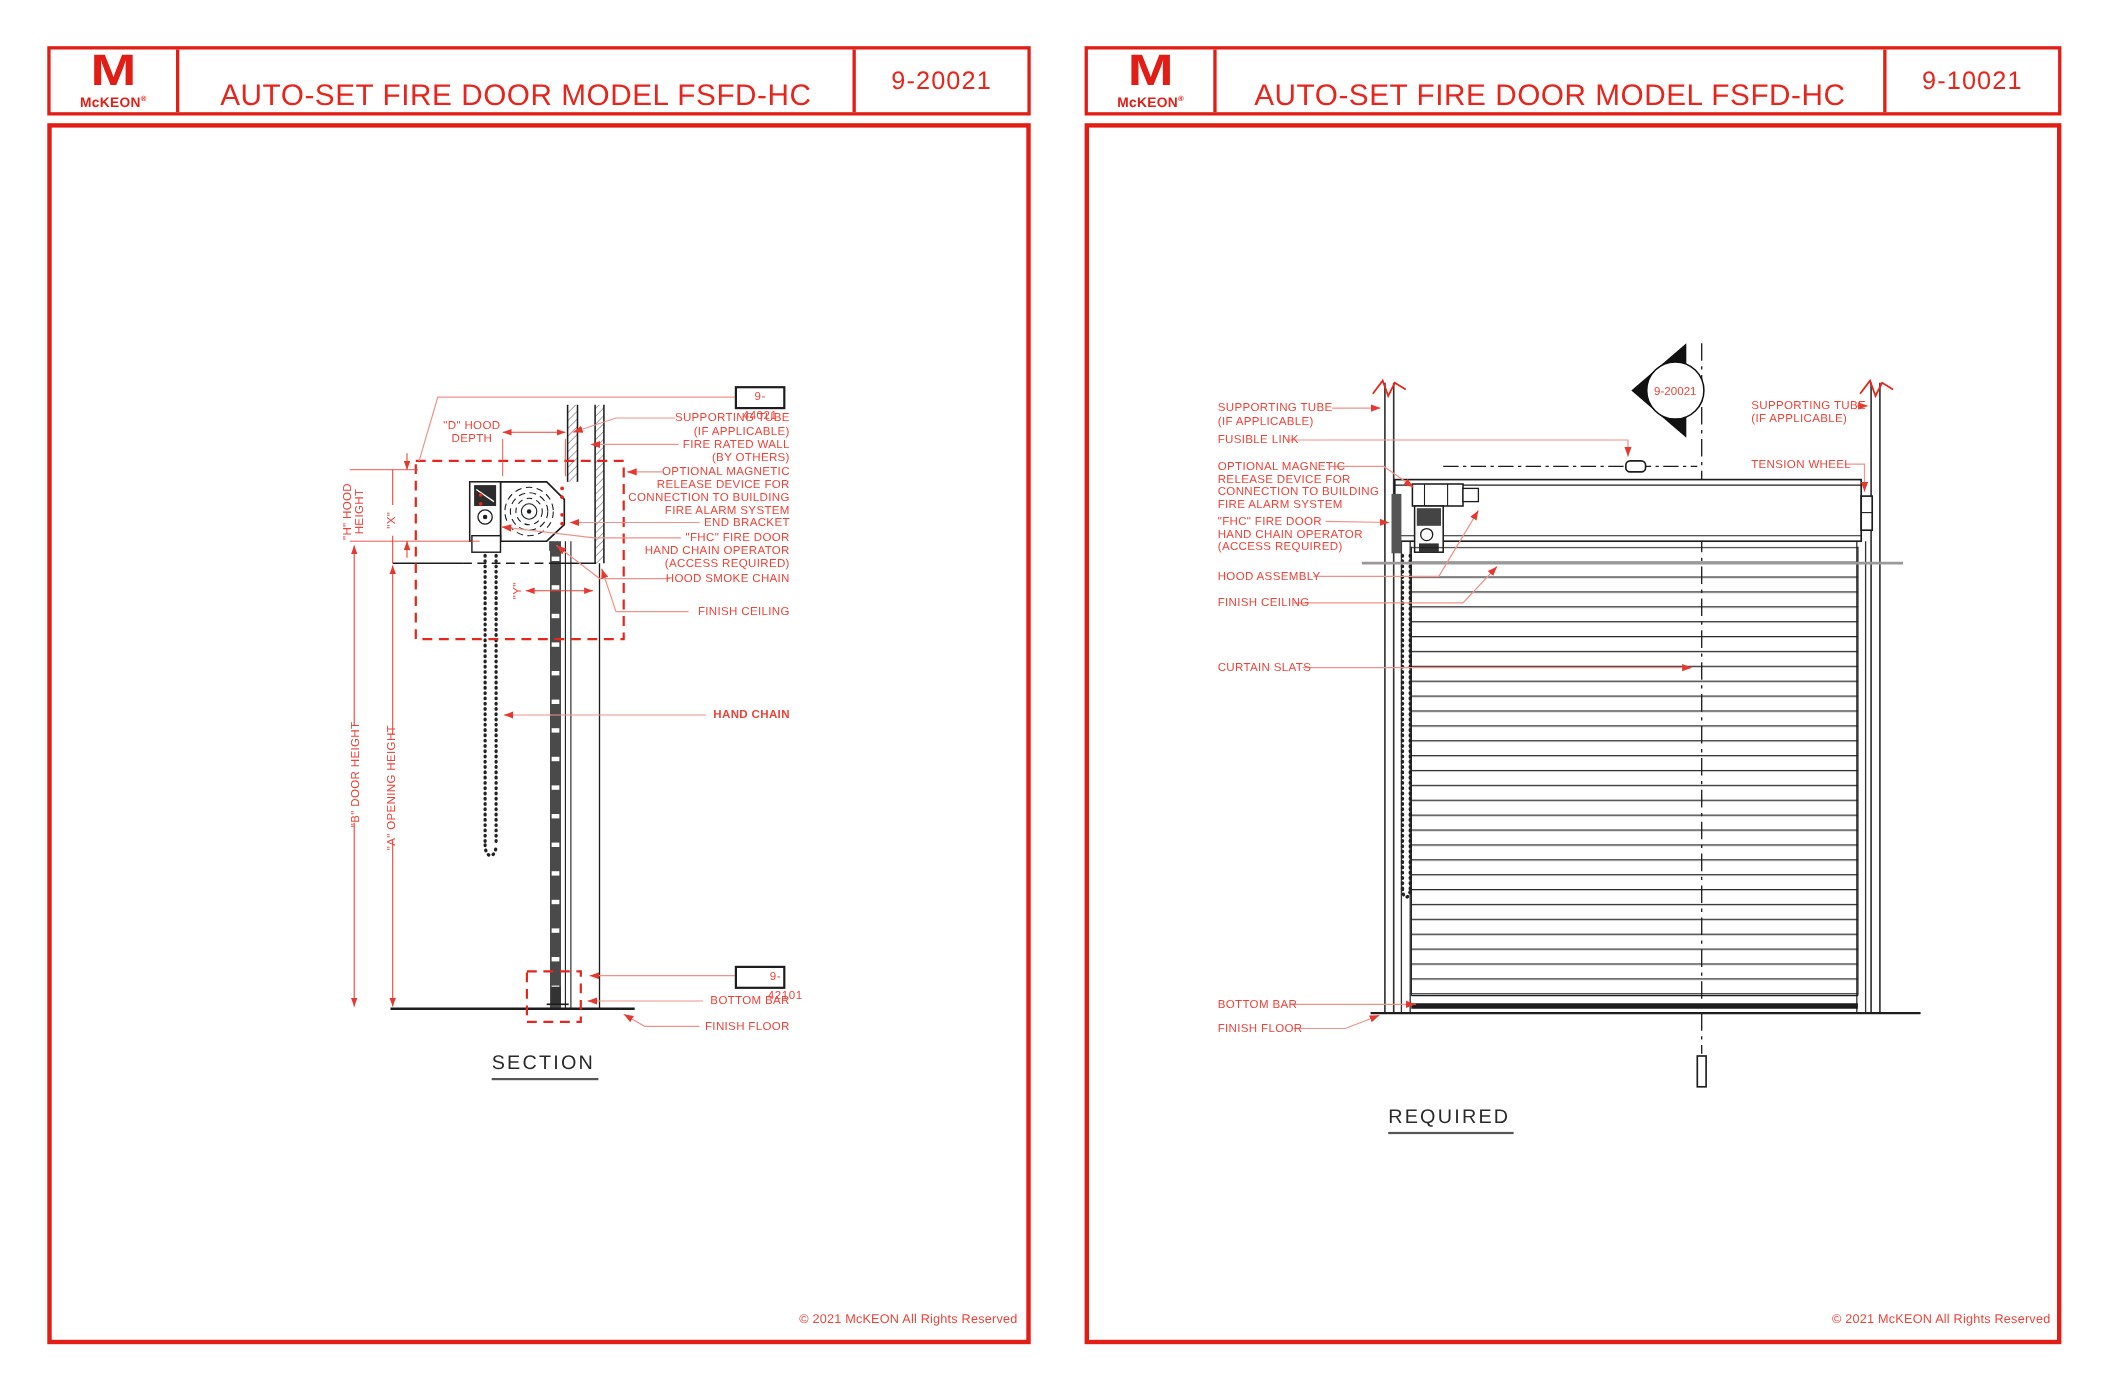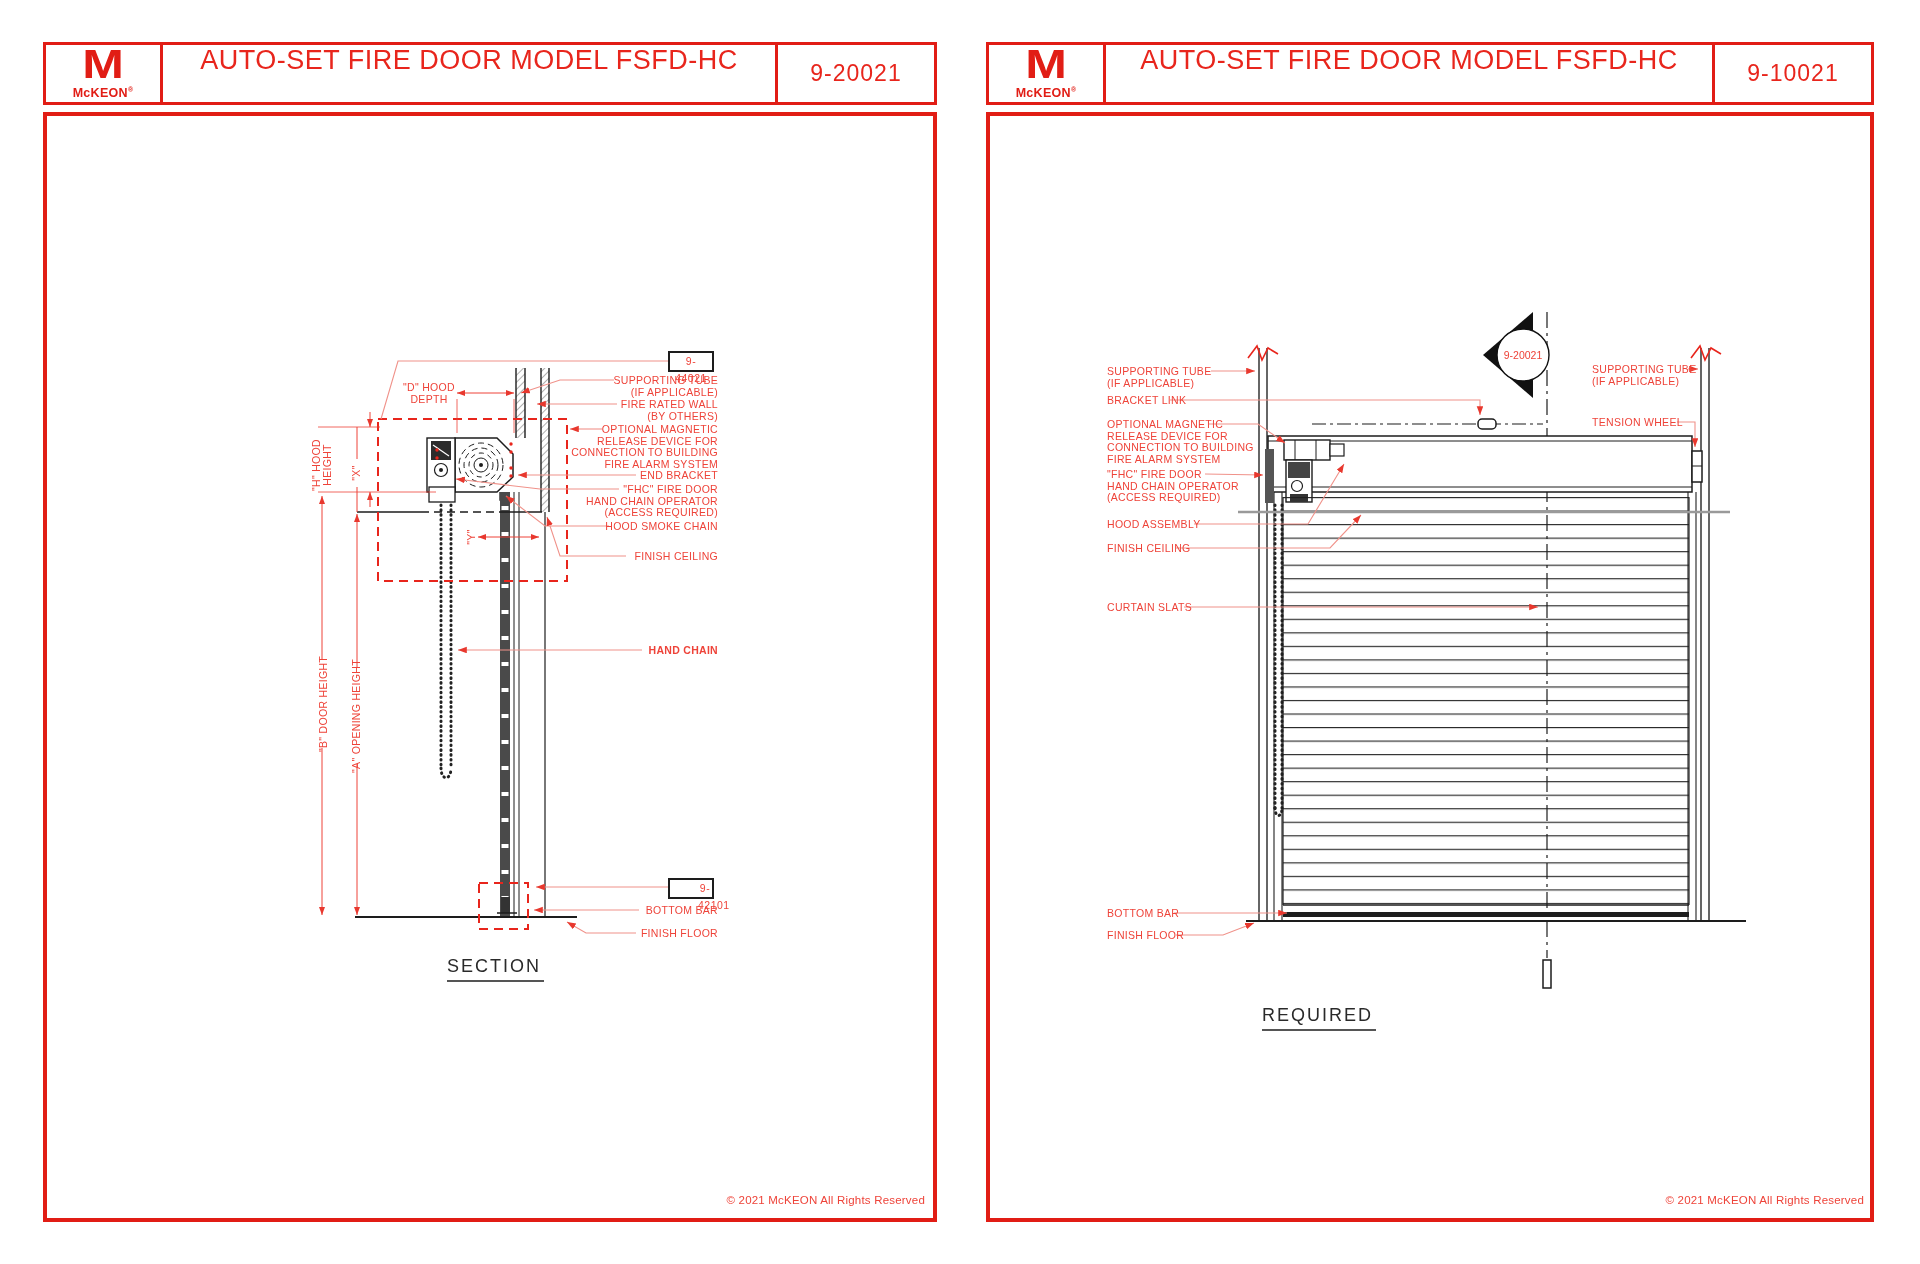--- a/index.html
+++ b/index.html
@@ -4,21 +4,21 @@
 <style>
   * { margin:0; padding:0; box-sizing:border-box; }
   html,body { width:1920px; height:1264px; background:#ffffff; overflow:hidden;
               font-family:"Liberation Sans", sans-serif; }
   .sheet { position:absolute; }
   .hdr { position:absolute; left:0; top:0; display:flex; border:3px solid #e11d15; background:#fff; }
   .logo-cell { width:117px; border-right:3px solid #e11d15; position:relative; display:flex; flex-direction:column; align-items:center; justify-content:flex-end; padding-bottom:2px; }
   .logo-m { position:absolute; top:-2px; left:50%; transform:translateX(-50%) scaleX(1.25); font-size:40px; font-weight:bold; color:#e11d15; line-height:42px; }
   .logo-name { font-size:12.5px; font-weight:bold; color:#e11d15; letter-spacing:.3px; }
   .logo-name sup { font-size:7px; }
-  .title-cell { flex:1; display:flex; align-items:flex-start; justify-content:center; }
+  .title-cell { flex:1; display:flex; align-items:flex-end; justify-content:center; }
   .ttl { color:#e8251c; font-size:27px; letter-spacing:.5px; white-space:nowrap; }
   .num-cell { width:159px; border-left:3px solid #e11d15; display:flex; align-items:center; justify-content:center; color:#e8251c; font-size:23px; letter-spacing:1px; }
   .draw { position:absolute; left:0; top:70px; width:100%; height:1110px; background:#fff; }
   .bord { position:absolute; inset:0; border:4px solid #e11d15; pointer-events:none; }
   .draw svg { position:absolute; left:0; top:0; }
   .co { position:absolute; color:#ee4339; font-size:10.5px; line-height:11.5px; letter-spacing:.3px; white-space:pre-line; }
   .co.r { text-align:right; }
   .refbox { position:absolute; width:46px; height:21px; border:2px solid #1d1d1d; color:#ee4339; font-size:10.5px; line-height:17px; text-align:center; background:#fff; letter-spacing:.5px; }
   .rot { position:absolute; color:#ee4339; font-size:10.5px; line-height:11px; letter-spacing:.3px; text-align:center; white-space:pre-line; transform:rotate(-90deg); transform-origin:center; }
   .viewlbl { position:absolute; color:#2a2a2a; font-size:18px; letter-spacing:2px; border-bottom:2px solid #555; padding:0 3px 3px 0; display:inline-block; }
@@ -305,21 +305,21 @@
         <path d="M1184,607 L1538,607" marker-end="url(#arR)"></path>
         <path d="M1174,913 L1287,913" marker-end="url(#arR)"></path>
         <path d="M1176,935 L1223,935 L1254,923" marker-end="url(#arR)"></path>
         <path d="M1688,369 L1698,369" marker-end="url(#arR)"></path>
         <path d="M1677,422 L1695,422 L1695,447" marker-end="url(#arR)"></path>
       </g>
     </svg>
 
     <div class="co" style="top:254px;left:121px;">SUPPORTING TUBE
 (IF APPLICABLE)</div>
-    <div class="co" style="top:283px;left:121px;">BRACKET LINK</div>
+    <div class="co" style="top:283px;left:121px;">FUSIBLE LINK</div>
     <div class="co" style="top:307px;left:121px;">OPTIONAL MAGNETIC
 RELEASE DEVICE FOR
 CONNECTION TO BUILDING
 FIRE ALARM SYSTEM</div>
     <div class="co" style="top:357px;left:121px;">"FHC" FIRE DOOR
 HAND CHAIN OPERATOR
 (ACCESS REQUIRED)</div>
     <div class="co" style="top:407px;left:121px;">HOOD ASSEMBLY</div>
     <div class="co" style="top:431px;left:121px;">FINISH CEILING</div>
     <div class="co" style="top:490px;left:121px;">CURTAIN SLATS</div>

